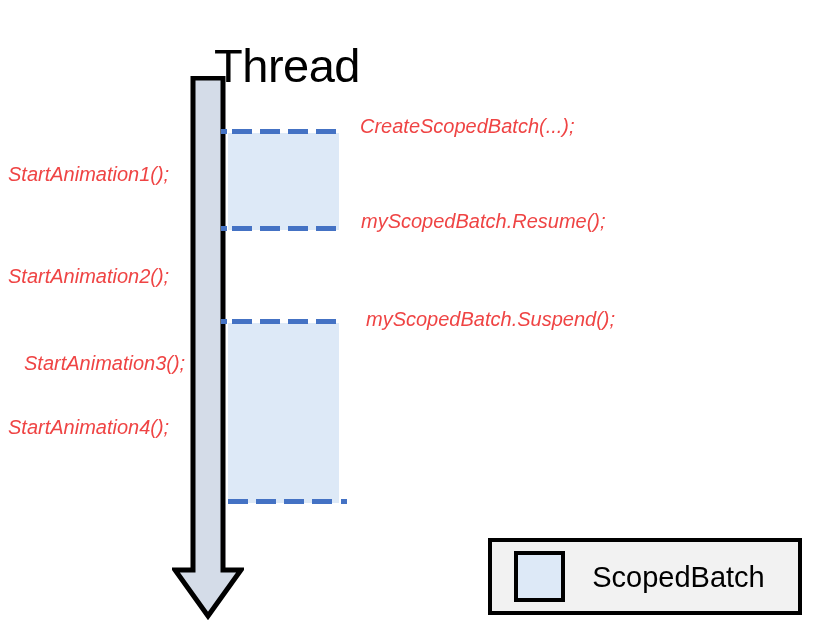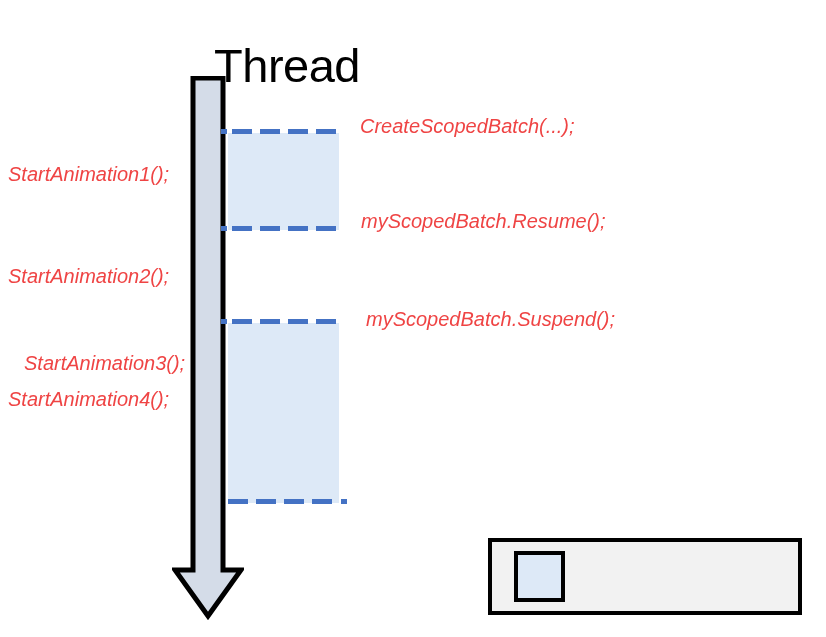--- a/index.html
+++ b/index.html
@@ -91,21 +91,21 @@
     color: #ef4444;
     white-space: nowrap;
     font-style: italic;
   }
   .left-label  { text-align: left; }
   .right-label { text-align: left; }
 
   #label-start1 { left: 8px;   top: 163px; text-align: right; }
   #label-start2 { left: 8px;   top: 265px; }
   #label-start3 { left: 8px;   top: 352px; margin-left: 16px; }
-  #label-start4 { left: 8px;   top: 388px; }
+  #label-start4 { left: 8px;   top: 416px; }
 
   #label-create  { left: 360px; top: 115px; }
   #label-suspend { left: 361px; top: 210px; }
   #label-resume  { left: 366px; top: 308px; }
   #label-end     { left: 357px; top: 490px; }
 
   
   #legend {
     position: absolute;
     left: 488px;
@@ -169,15 +169,16 @@
   <div class="call-label left-label" id="label-start2">StartAnimation2();</div>
   <div class="call-label left-label" id="label-start3">StartAnimation3();</div>
   <div class="call-label left-label" id="label-start4">StartAnimation4();</div>
 
   <div class="call-label right-label" id="label-create">CreateScopedBatch(...);</div>
   <div class="call-label right-label" id="label-suspend">myScopedBatch.Resume();</div>
   <div class="call-label right-label" id="label-resume">myScopedBatch.Suspend();</div>
 
   <div id="legend">
     <div id="legend-swatch"></div>
+    <div id="legend-label">ScopedBatch</div>
   </div>
 
 </div>
 
 </body></html>

